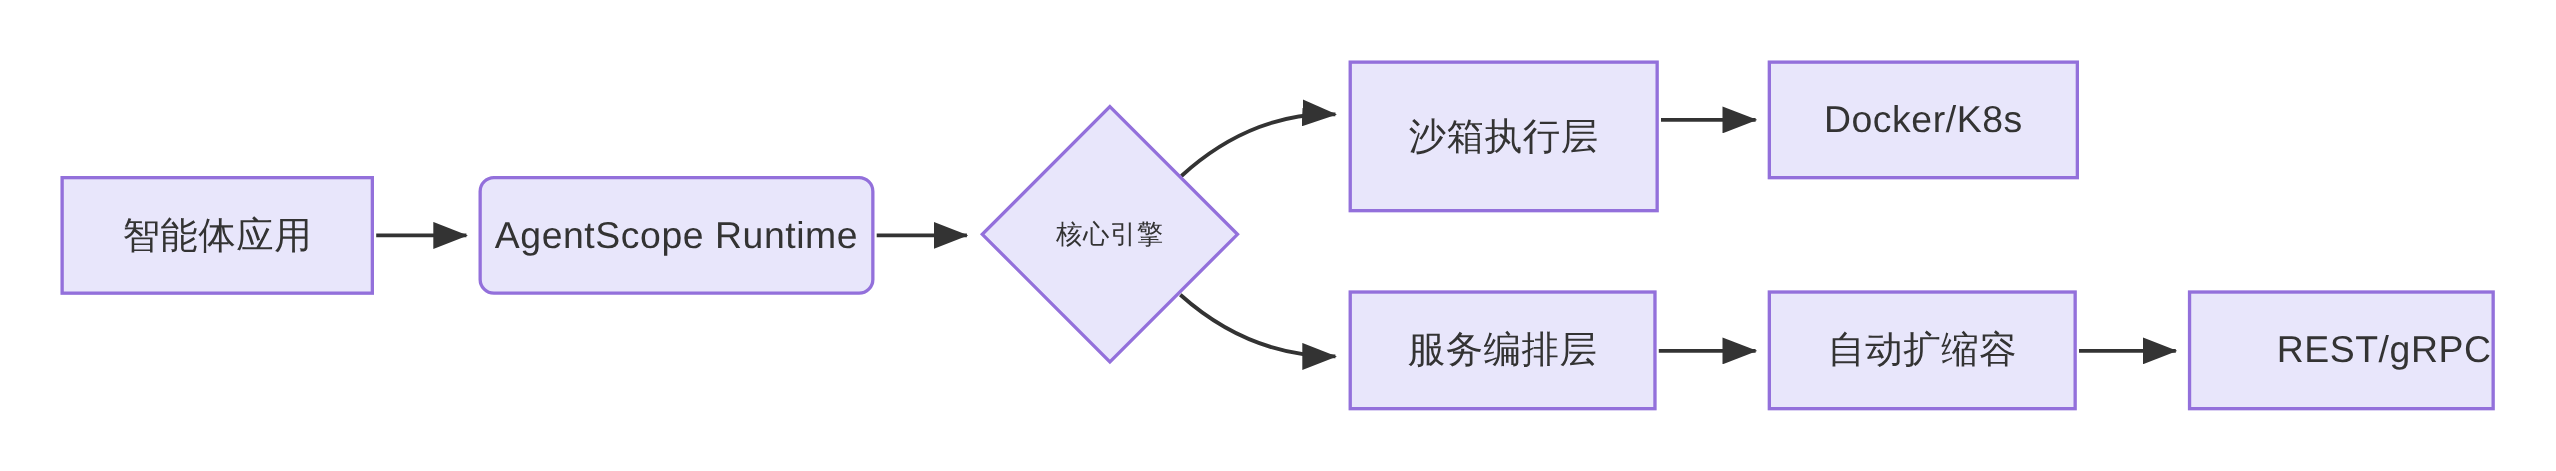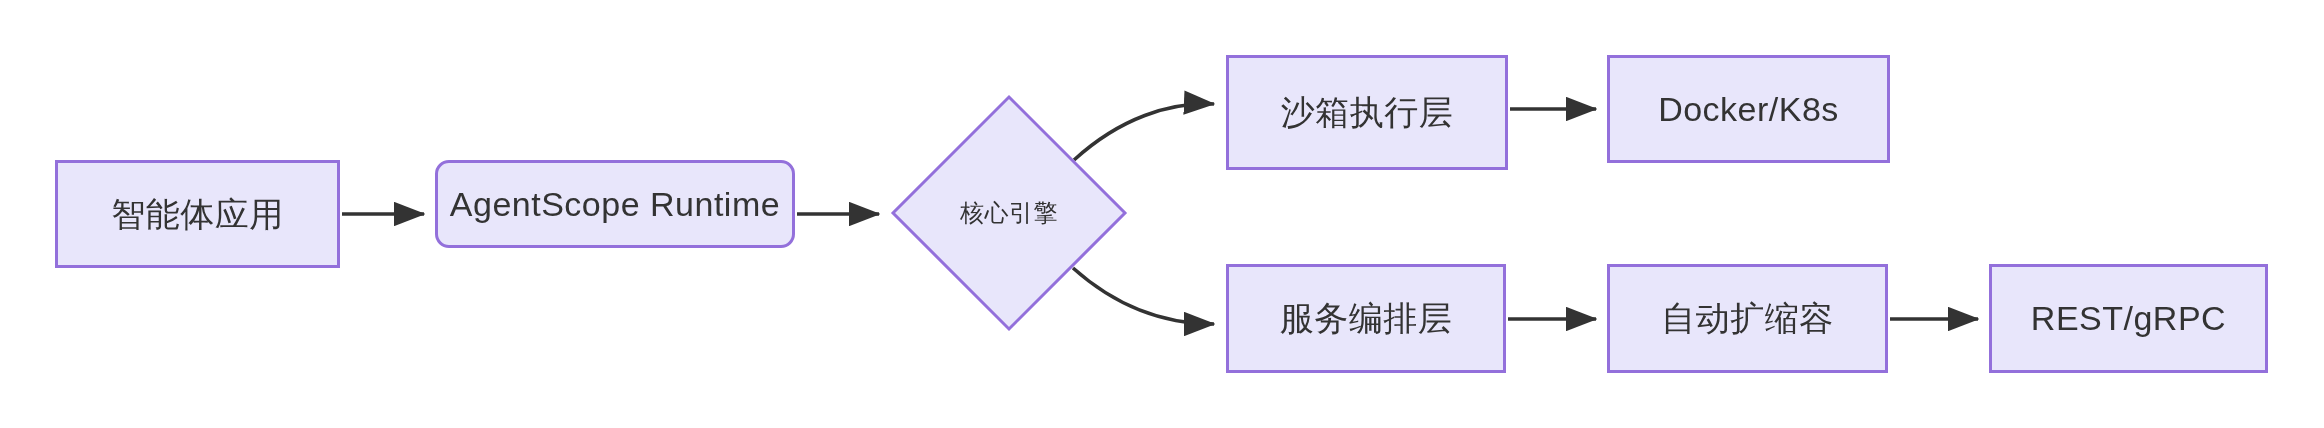--- a/index.html
+++ b/index.html
@@ -93,44 +93,44 @@
 
     <line x1="1508" y1="319" x2="1596" y2="319" stroke="#333333" stroke-width="3.5" marker-end="url(#arrowhead)"></line>
 
     <line x1="1890" y1="319" x2="1978" y2="319" stroke="#333333" stroke-width="3.5" marker-end="url(#arrowhead)"></line>
   </svg>
 
   <div class="node" style="left:55px; top:160px; width:285px; height:108px;">
     <span>智能体应用</span>
   </div>
 
-  <div class="node rounded" style="left:435px; top:160px; width:360px; height:88px;">
+  <div class="node rounded" style="left:435px; top:160px; width:360px; height:108px;">
     <span>AgentScope Runtime</span>
   </div>
 
   <div class="diamond-wrap" style="left:890px; top:94px;">
     <svg class="diamond-shape" viewBox="0 0 238 238" xmlns="http://www.w3.org/2000/svg">
       <polygon points="119,3 235,119 119,235 3,119" fill="#E8E6FB" stroke="#9370DB" stroke-width="3"></polygon>
     </svg>
     <div class="diamond-label">核心引擎</div>
   </div>
 
-  <div class="node" style="left:1226px; top:55px; width:282px; height:115px;">
+  <div class="node" style="left:1226px; top:55px; width:282px; height:138px;">
     <span>沙箱执行层</span>
   </div>
 
   <div class="node" style="left:1607px; top:55px; width:283px; height:108px;">
     <span>Docker/K8s</span>
   </div>
 
   <div class="node" style="left:1607px; top:264px; width:281px; height:109px;">
     <span>自动扩缩容</span>
   </div>
 
   <div class="node" style="left:1226px; top:264px; width:280px; height:109px;">
     <span>服务编排层</span>
   </div>
 
-  <div class="node" style="left:1989px; top:264px; width:279px; height:109px;">
+  <div class="node" style="left:1989px; top:264px; width:279px; height:109px;justify-content:flex-end;">
     <span>REST/gRPC</span>
   </div>
 
 </div>
 
 </body></html>

